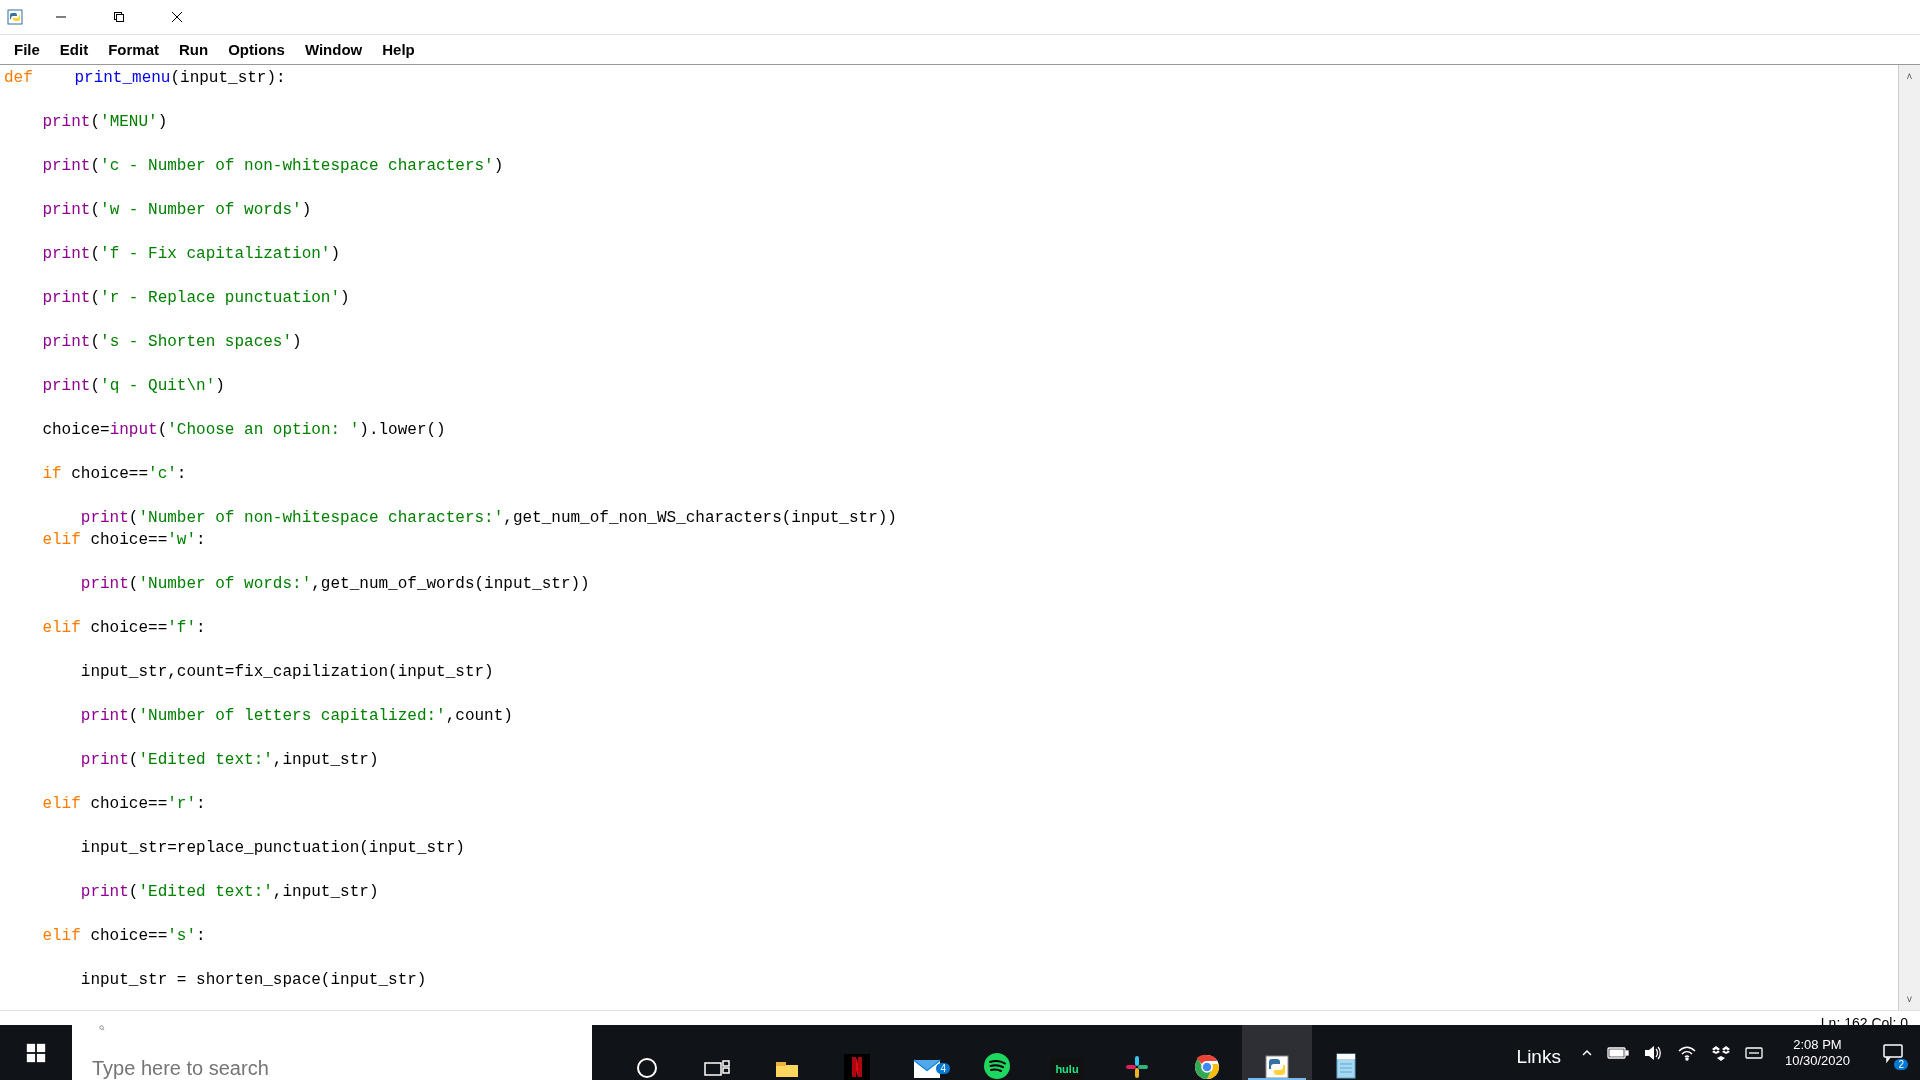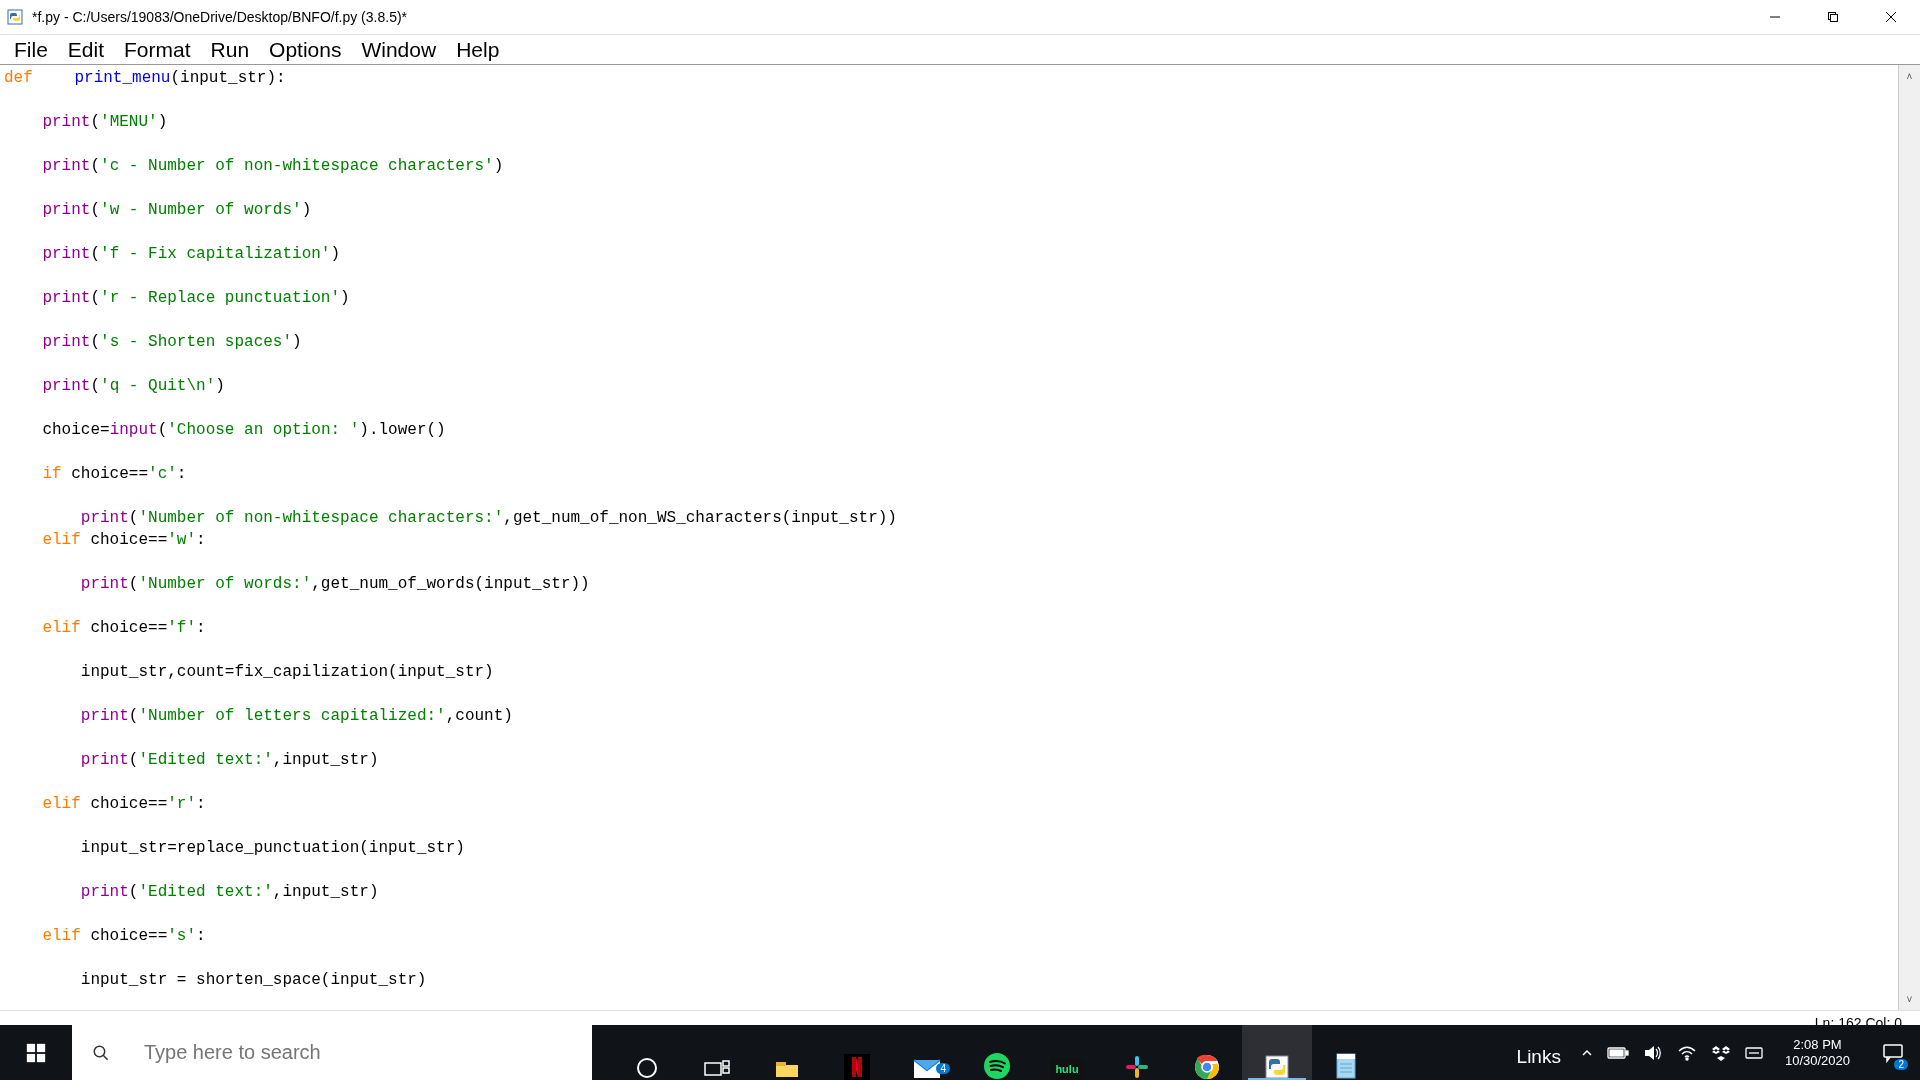--- a/index.html
+++ b/index.html
@@ -6,40 +6,40 @@
   body { font-family: "Segoe UI", Tahoma, sans-serif; background: #fff; width: 1920px; height: 1080px; overflow: hidden; position: relative; }
   
   .titlebar { height: 35px; display: flex; align-items: center; padding-left: 6px; background: #fff; border-bottom: 1px solid #e0e0e0; }
   .titlebar-icon { width: 18px; height: 18px; margin-right: 8px; display: flex; align-items: center; justify-content: center; }
   .titlebar-icon svg { width: 16px; height: 16px; }
   .titlebar-text { font-size: 14px; color: #000; flex: 1; }
   .titlebar-controls { display: flex; height: 100%; }
   .titlebar-btn { width: 58px; height: 100%; display: flex; align-items: center; justify-content: center; font-size: 14px; color: #000; }
   
   .menubar { height: 30px; display: flex; align-items: center; padding-left: 4px; border-bottom: 1px solid #999; background: #fff; }
-  .menubar-item { padding: 4px 10px; font-size: 21px; color: #000; }
+  .menubar-item { padding: 4px 10px; font-size: 15px; color: #000; font-weight: bold; }
   
   .editor-wrap { position: relative; height: 945px; display: flex; }
   .editor { flex: 1; font-family: "Courier New", monospace; font-size: 16px; line-height: 22px; padding: 2px 4px; white-space: pre; color: #000; overflow: hidden; }
   .kw-def { color: #ff7b00; }
   .kw-fn { color: #0000ee; margin-left: 32px; }
   .kw-builtin { color: #900090; }
   .kw-str { color: #008000; }
   .kw-if { color: #ff7b00; }
   
   .v-scroll { width: 22px; background: #f0f0f0; position: relative; border-left: 1px solid #ccc; }
   .v-scroll-up, .v-scroll-down { height: 22px; display:flex; align-items:center; justify-content:center; font-size:10px; color:#555; }
   .v-scroll-down { position:absolute; bottom:0; width:100%; }
   
-  .statusbar { height: 25px; display: flex; align-items: center; justify-content: flex-end; padding-right: 18px; font-size: 14px; background: #fff; border-top: 1px solid #e0e0e0; }
+  .statusbar { height: 25px; display: flex; align-items: center; justify-content: flex-end; padding-right: 12px; font-size: 14px; background: #fff; border-top: 1px solid #e0e0e0; }
   
   .taskbar { position: absolute; bottom: 0; left: 0; right: 0; height: 55px; background: #101318; display: flex; align-items: stretch; color: #fff; }
   .start-btn { width: 72px; display: flex; align-items: center; justify-content: center; }
   .start-btn svg { width: 22px; height: 22px; fill: #fff; }
-  .search-box { width: 520px; background: #fff; display: flex; align-items: center; padding-left: 20px; gap: 34px; }
+  .search-box { width: 520px; background: #fff; display: flex; align-items: flex-start; padding-left: 20px; gap: 26px; flex-direction: column; }
   .search-box input { border: none; outline: none; font-size: 20px; color: #777; width: 100%; background: transparent; }
   .search-icon-svg { width: 20px; height: 20px; stroke: #333; }
   .task-icons { flex: 1; display: flex; align-items: center; padding-left: 20px; gap: 0; }
   .task-icon { width: 70px; height: 100%; display: flex; align-items: flex-end; justify-content: center; position: relative; }
   .task-icon.active { background: rgba(255,255,255,0.12); }
   .task-icon.active::after { content:""; position:absolute; bottom:0; left:6px; right:6px; height:2px; background:#76b9ed; }
   .sys-tray { display: flex; align-items: center; gap: 14px; padding-right: 6px; }
   .tray-item { font-size: 13px; color: #fff; display:flex; align-items:center; justify-content:center; }
   .tray-clock { text-align: center; font-size: 13px; line-height: 16px; padding: 0 8px; }
   .links-text { font-size: 19px; padding: 0 6px; margin-top: 8px; }
@@ -51,21 +51,20 @@
 <body>
 
 <div class="titlebar">
   <span class="titlebar-icon">
     <svg viewBox="0 0 16 16">
         <rect x="1" y="1" width="14" height="14" fill="#fff" stroke="#346fa0"></rect>
         <path d="M5 4h3a2 2 0 012 2v1H6a2 2 0 00-2 2v1H3V6a2 2 0 012-2z" fill="#3771a1"></path>
         <path d="M11 12H8a2 2 0 01-2-2V9h4a2 2 0 002-2V6h1v4a2 2 0 01-2 2z" fill="#ffd43b"></path>
       </svg>
   </span>
-  <span class="titlebar-text">*f.py - C:/Users/19083/OneDrive/Desktop/BNFO/f.py (3.8.5)*</span>
   <div class="titlebar-controls">
     <div class="titlebar-btn">
         <svg width="12" height="12">
           <line x1="1" y1="6" x2="11" y2="6" stroke="#000" stroke-width="1"></line>
         </svg>
       </div>
     <div class="titlebar-btn">
         <svg width="12" height="12">
           <rect x="1.5" y="1.5" width="7" height="7" fill="none" stroke="#000"></rect>
           <rect x="3.5" y="3.5" width="7" height="7" fill="#fff" stroke="#000"></rect>

